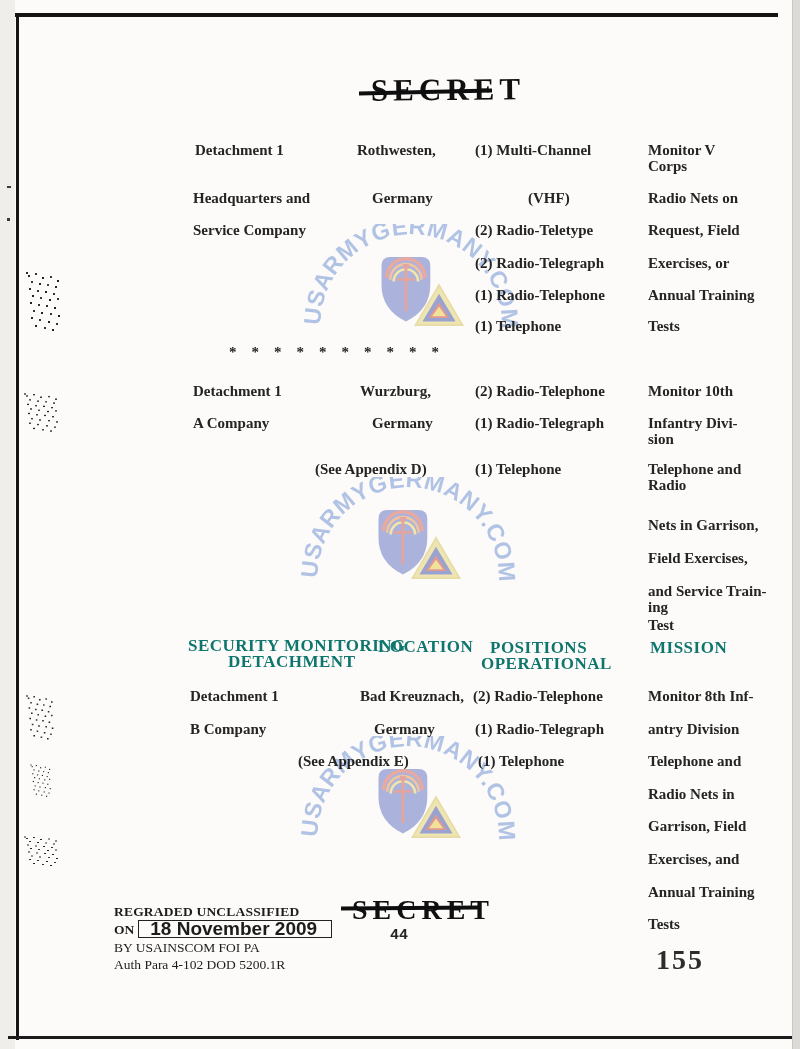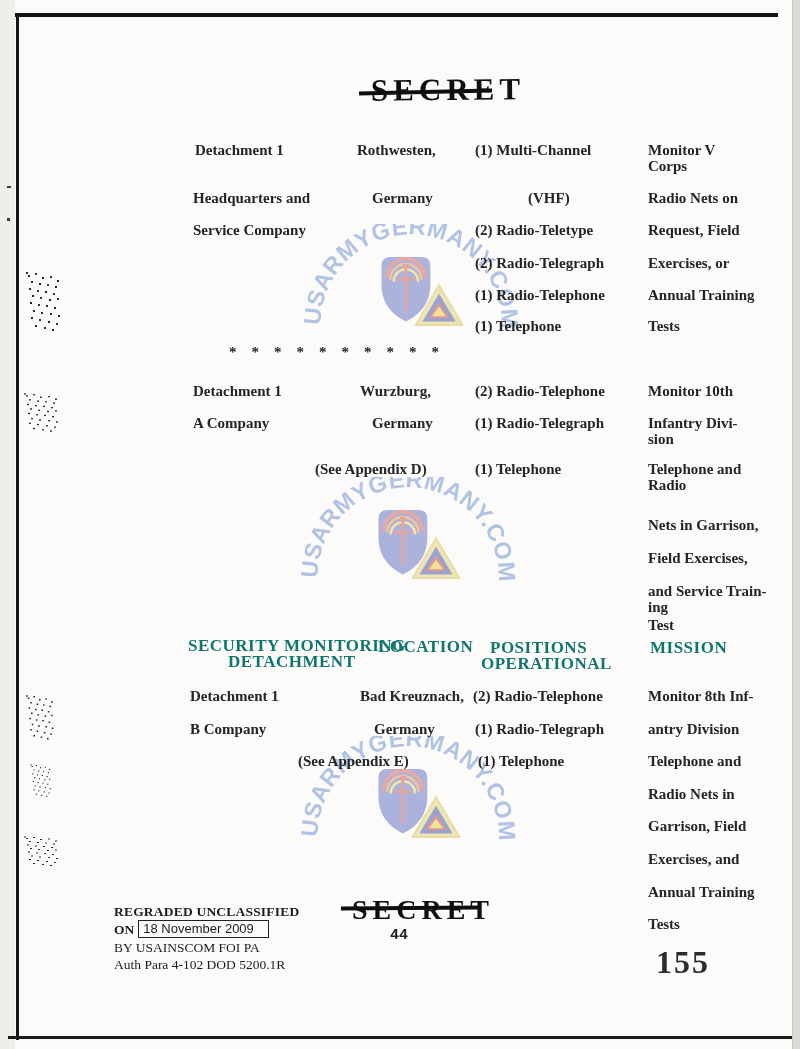--- a/index.html
+++ b/index.html
@@ -18,27 +18,27 @@
 
   
   .secret{position:absolute;font-family:"Liberation Serif",serif;font-weight:700;color:#101010;letter-spacing:5px;}
   .secret-top{left:371px;top:72px;font-size:31px;transform:rotate(-0.6deg);}
   .secret-bottom{left:352px;top:894px;font-size:28px;}
   .strike{position:absolute;background:#0e0e0e;}
   .strike-top{left:359px;top:90px;width:133px;height:4px;transform:rotate(-1.2deg);}
   .strike-bottom{left:341px;top:906px;width:138px;height:4px;transform:rotate(-0.4deg);}
 
   .pagenum{position:absolute;left:390px;top:927px;font-size:15px;font-weight:700;color:#242424;}
-  .folio{position:absolute;left:656px;top:944px;font-family:"Liberation Serif",serif;font-size:32px;font-weight:700;color:#2c2c2c;letter-spacing:2px;}
+  .folio{position:absolute;left:656px;top:944px;font-family:"Liberation Serif",serif;font-size:28px;font-weight:700;color:#2c2c2c;letter-spacing:2px;}
 
   
   .stamp{position:absolute;left:114px;top:904px;width:230px;font-family:"Liberation Serif",serif;color:#1c1c1c;font-size:13.5px;line-height:15px;}
   .stamp .r1{font-weight:700;letter-spacing:0.2px;}
   .stamp .r2{display:flex;align-items:center;gap:4px;margin-top:1px;font-weight:700;}
-  .stamp .datebox{display:inline-block;border:1.6px solid #222;padding:0 14px 1px 4px;font-family:"Liberation Sans",sans-serif;font-weight:400;font-size:13px;}
+  .stamp .datebox{display:inline-block;border:1.6px solid #222;padding:0 14px 1px 11px;font-family:"Liberation Sans",sans-serif;font-weight:700;font-size:19px;}
   .stamp .r3,.stamp .r4{margin-top:2px;}
 
   
   .wm{position:absolute;width:226px;height:122px;pointer-events:none;}
   .wm svg{width:100%;height:100%;}
 
   
   .speck{position:absolute;width:2px;height:2px;background:#2a2a2a;filter:blur(0.2px);
     box-shadow:2px 3px #2a2a2a,9px 1px #333,16px 5px #222,24px 4px #3a3a3a,31px 8px #222,
     5px 9px #333,13px 11px #222,21px 12px #444,29px 14px #222,

